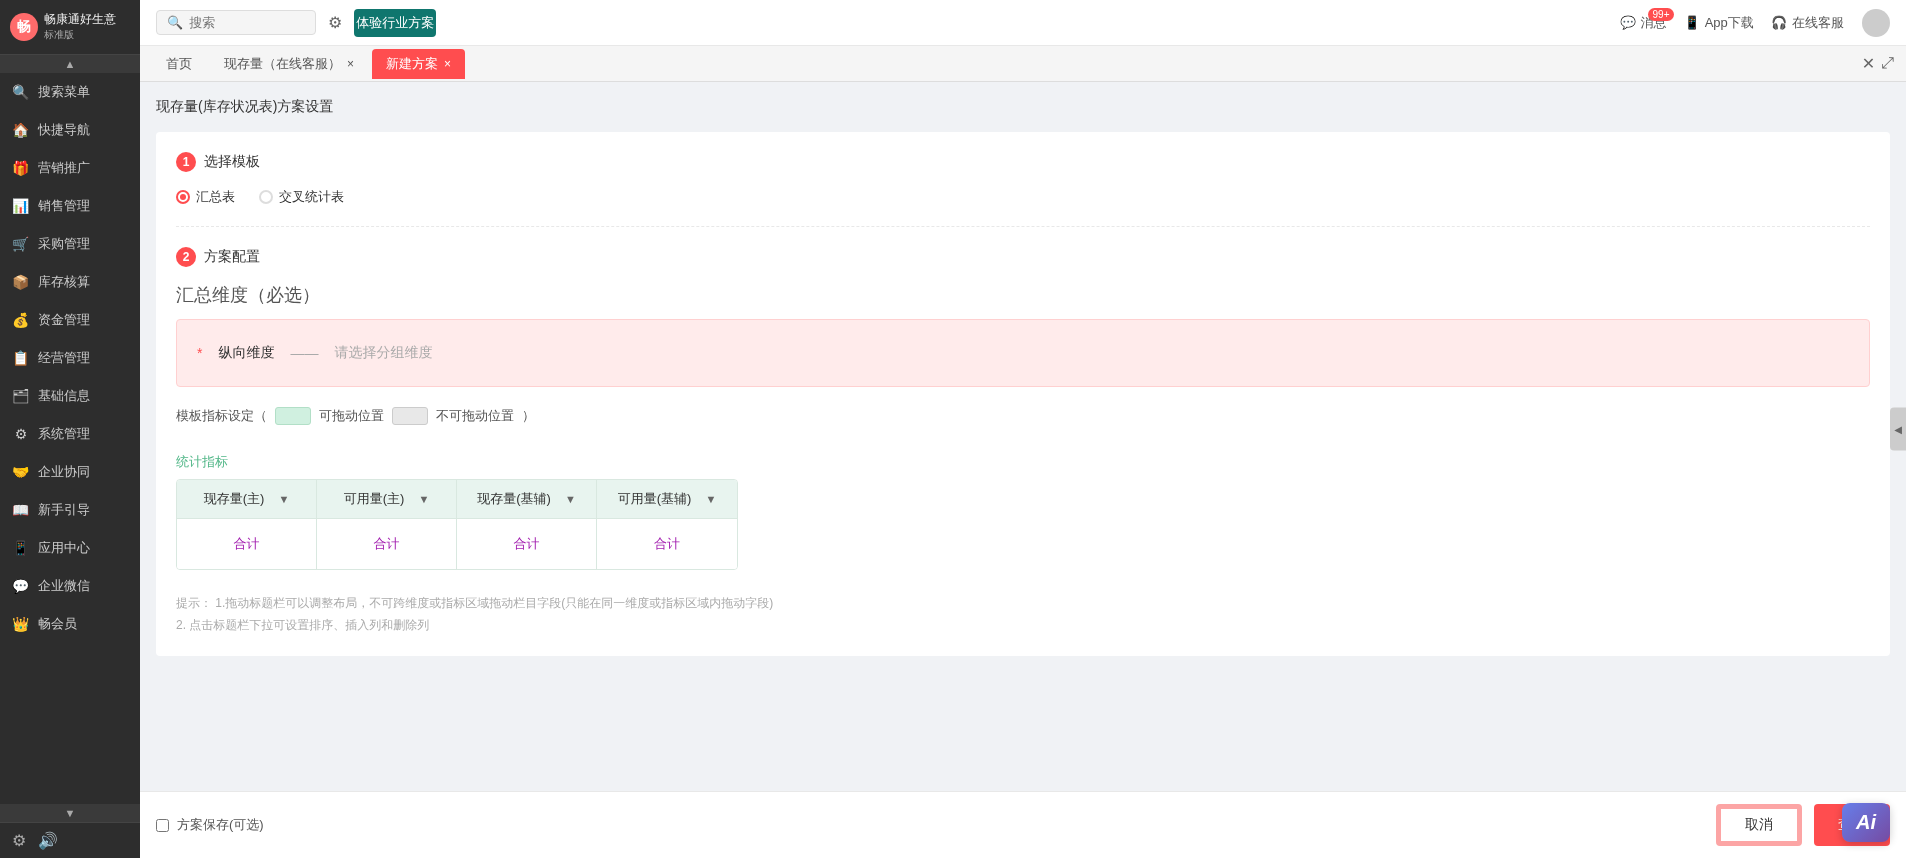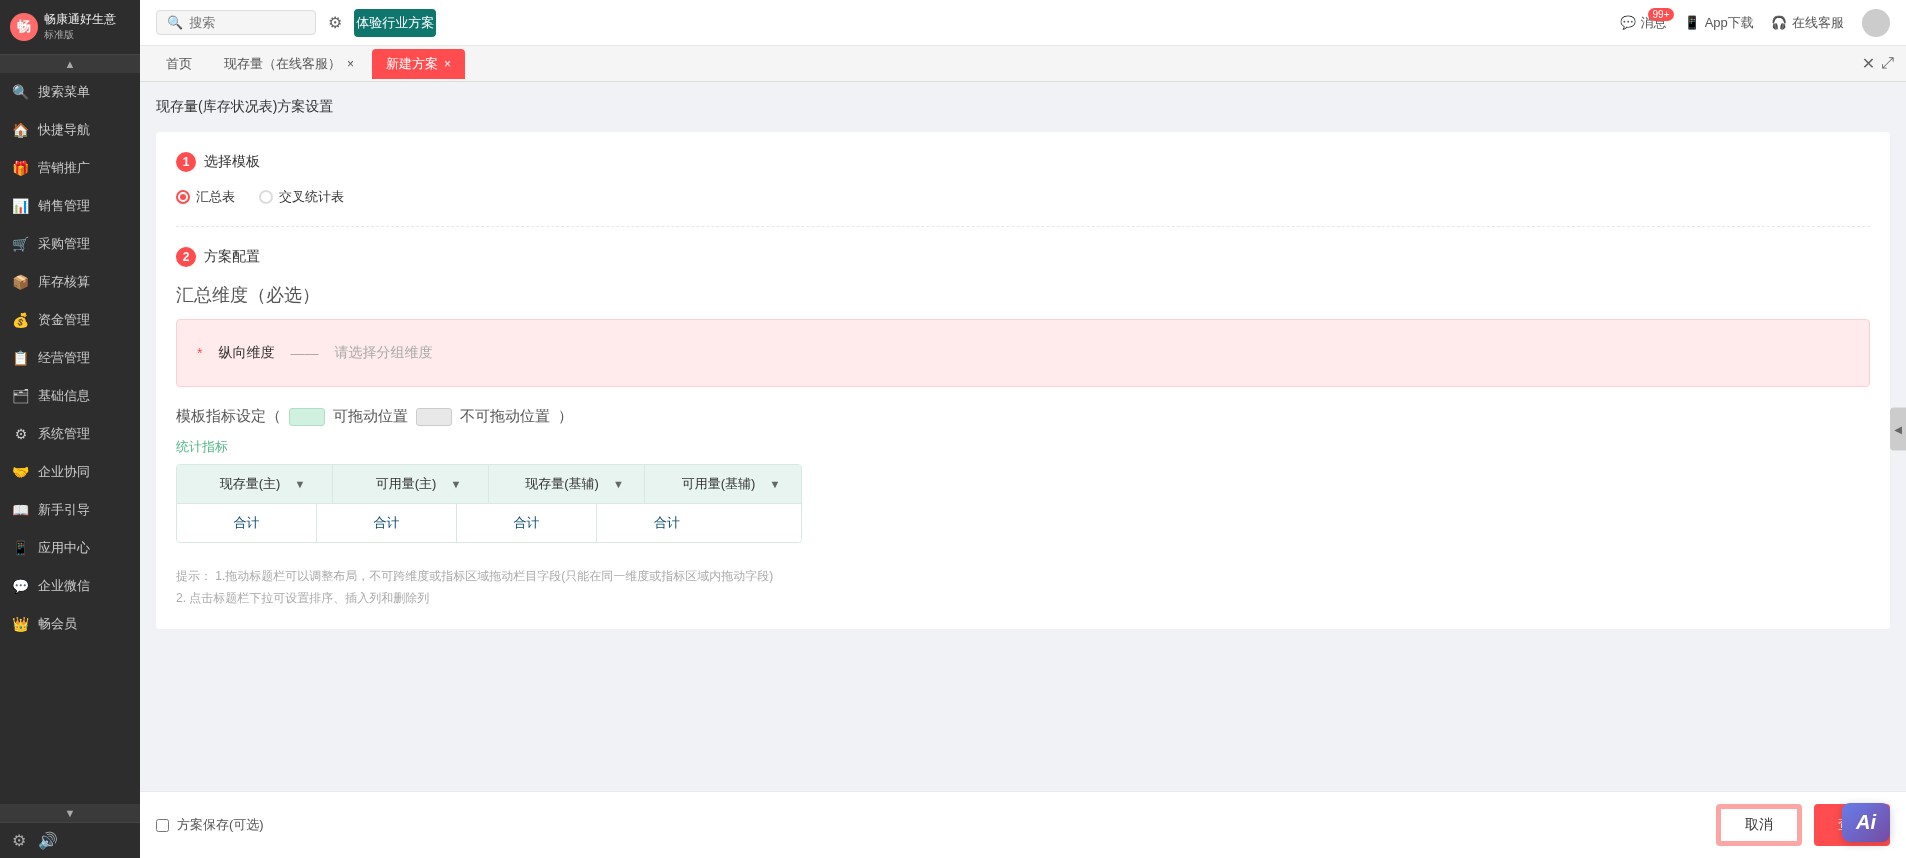--- a/index.html
+++ b/index.html
@@ -248,22 +248,22 @@
     }
     .dimension-required { color: #ff4d4f; }
     .dimension-label { color: #333; font-weight: 500; }
     .dimension-dash { color: #aaa; }
     .dimension-placeholder { color: #aaa; }
 
     .indicator-settings {
       display: flex;
       align-items: center;
       gap: 8px;
-      margin-bottom: 12px;
-      font-size: 15px;
+      margin-bottom: 28px;
+      font-size: 13px;
       color: #555;
     }
     .indicator-badge-draggable {
       background: #d0f0e0;
       border: 1px solid #b2dfc7;
       border-radius: 3px;
       width: 36px; height: 18px;
       display: inline-flex; align-items: center;
     }
     .indicator-badge-fixed {
@@ -296,35 +296,34 @@
       display: flex;
       align-items: center;
       justify-content: center;
       gap: 14px;
       padding: 10px 0;
       font-size: 13px;
       color: #333;
       border-right: 1px solid #d9e8e0;
       min-width: 140px;
       cursor: pointer;
-      margin-left: 16px;
     }
     .stats-col-header:last-child { border-right: none; }
     .stats-table-row {
       display: flex;
       border-top: 1px solid #d9e8e0;
       background: white;
     }
     .stats-col-cell {
       display: flex;
       align-items: center;
       justify-content: center;
-      padding: 10px 0;
-      font-size: 13px;
-      color: #0c4a6e;
+      padding: 16px 0;
+      font-size: 13px;
+      color: #a21caf;
       border-right: 1px solid #d9e8e0;
       min-width: 140px;
     }
     .stats-col-cell:last-child { border-right: none; }
     .chevron-down { font-size: 11px; color: #666; }
 
     .tips-section {
       margin-top: 20px;
       color: #aaa;
       font-size: 12px;

